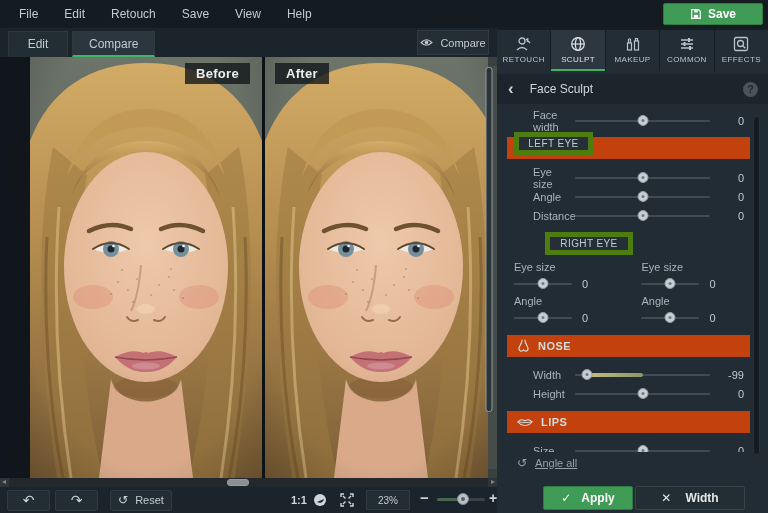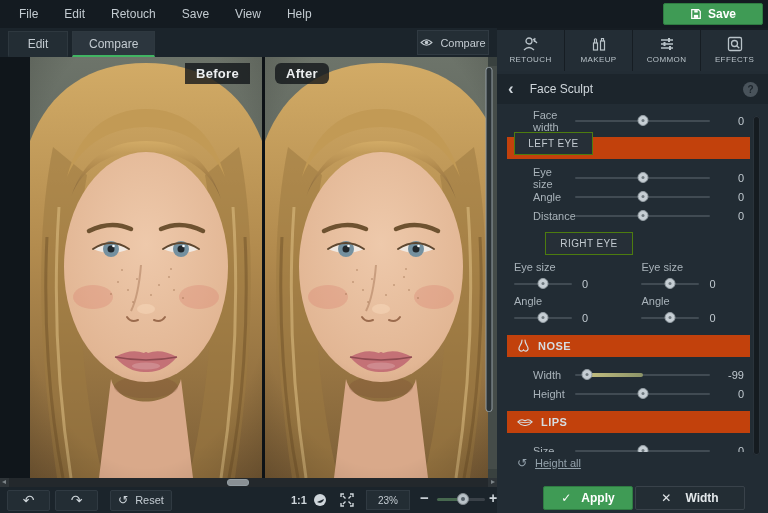--- a/index.html
+++ b/index.html
@@ -26,21 +26,21 @@
     border:1px solid #303a42;display:flex;align-items:center;justify-content:center;gap:7px;
     font-size:11px;color:#c3cbd1;}
 
   
   .canvas{height:421px;position:relative;background:#0d1216;display:flex;gap:3px;overflow:hidden;margin-left:30px;}
   .img-wrap{position:relative;flex:1;overflow:hidden;background:#4a514b;}
   .img-wrap svg.photo{display:block;width:100%;height:100%;}
   .img-badge{position:absolute;top:6px;background:rgba(17,21,24,0.78);color:#eceff1;
     font-size:13px;font-weight:bold;padding:3px 11px;letter-spacing:0.3px;}
   .badge-before{right:12px;}
-  .badge-after{left:10px;border-radius:6px;}
+  .badge-after{left:10px;}
 
   
   .vscroll{position:absolute;right:0;top:0;width:9px;height:421px;background:#454c49;}
   .vscroll .btn{position:absolute;left:0;width:9px;height:9px;background:#39413f;}
   .vscroll .btn.up{top:0;}
   .vscroll .btn.down{bottom:0;}
   .vscroll .thumb{position:absolute;left:1px;width:7px;top:10px;height:345px;background:#2b3336;border-radius:3px;}
 
   
   .hscroll{height:9px;background:#23282c;position:relative;}
@@ -97,21 +97,21 @@
   .thumb::after{content:"";position:absolute;inset:3px;border-radius:50%;background:#6f797f;}
   .fill{position:absolute;top:-1px;height:4px;border-radius:2px;
     background:linear-gradient(90deg,#c5bf80,#8c9468);}
   .val{width:22px;text-align:right;font-size:11px;color:#c0c9cf;flex:none;}
 
   .section{margin:8px -6px 0 -4px;height:22px;background:#c2410c;display:flex;align-items:center;
     gap:8px;padding:0 10px;}
   .section .stitle{font-size:11px;font-weight:bold;color:#d6dde1;letter-spacing:0.5px;}
 
   .eye-btn-row{display:flex;margin-top:8px;}
-  .eye-btn{height:23px;background:#262f37;border:1px solid #4d7c0f;color:#c3cbd1;font-size:10px;
+  .eye-btn{height:23px;background:#262f37;border:5px solid #4d7c0f;color:#c3cbd1;font-size:10px;
     letter-spacing:0.4px;display:flex;align-items:center;justify-content:center;}
   .eye-btn.left{width:79px;margin-left:17px;}
   .eye-btn.right{width:88px;margin-left:34px;}
 
   .mini-grid{display:flex;margin-top:6px;}
   .mini-col{width:112px;}
   .mini-col.right{margin-left:20px;width:110px;}
   .mini-lbl{font-size:11px;color:#a9b3ba;height:13px;margin-left:3px;}
   .mini-srow{display:flex;align-items:center;height:15px;margin-top:2px;}
   .mini-track{position:relative;width:58px;height:2px;background:#414b53;border-radius:1px;margin:0 10px 0 3px;}
@@ -312,20 +312,30 @@
       <div class="ptab">
         <svg class="ic" width="17" height="16" viewBox="0 0 17 16">
           <g stroke="#b9c3c9" stroke-width="1.3" fill="none">
             <circle cx="7" cy="5" r="3"></circle>
             <path d="M2 14 Q7 9 12 14"></path>
             <path d="M11 3 L15 7 M13 2 L12.2 5.8"></path>
           </g>
         </svg>
         <span class="tlabel">RETOUCH</span>
       </div>
+      <div class="ptab active">
+        <svg class="ic" width="16" height="16" viewBox="0 0 16 16">
+          <g stroke="#dde3e7" stroke-width="1.2" fill="none">
+            <circle cx="8" cy="8" r="6.3"></circle>
+            <ellipse cx="8" cy="8" rx="2.6" ry="6.3"></ellipse>
+            <path d="M1.7 8 H14.3"></path>
+          </g>
+        </svg>
+        <span class="tlabel">SCULPT</span>
+      </div>
       <div class="ptab">
         <svg class="ic" width="16" height="16" viewBox="0 0 16 16">
           <g stroke="#b9c3c9" stroke-width="1.2" fill="none">
             <rect x="2.5" y="7" width="4" height="7"></rect>
             <path d="M3.5 7 L3.5 3.5 Q4.5 2 5.5 3.5 L5.5 7"></path>
             <rect x="9.5" y="5" width="4" height="9"></rect>
             <path d="M10.5 5 V2.5 H12.5 V5"></path>
           </g>
         </svg>
         <span class="tlabel">MAKEUP</span>
@@ -478,21 +488,21 @@
         <div class="track">
             <div class="thumb"></div>
           </div>
         <span class="val">0</span>
       </div>
     </div>
 
     <div class="pfoot">
       <div class="reset-all">
         <span class="arrow-glyph" style="font-size:12px;color:#93a1ab">↺</span>
-        <span class="ra-label">Height all</span>
+        <span class="ra-label">Angle all</span>
       </div>
       <div class="foot-btns">
         <div class="apply-btn">
           <span>✓</span>
           <span>Apply</span>
         </div>
         <div class="cancel-btn">
           <span>✕</span>
           <span>Width</span>
         </div>

